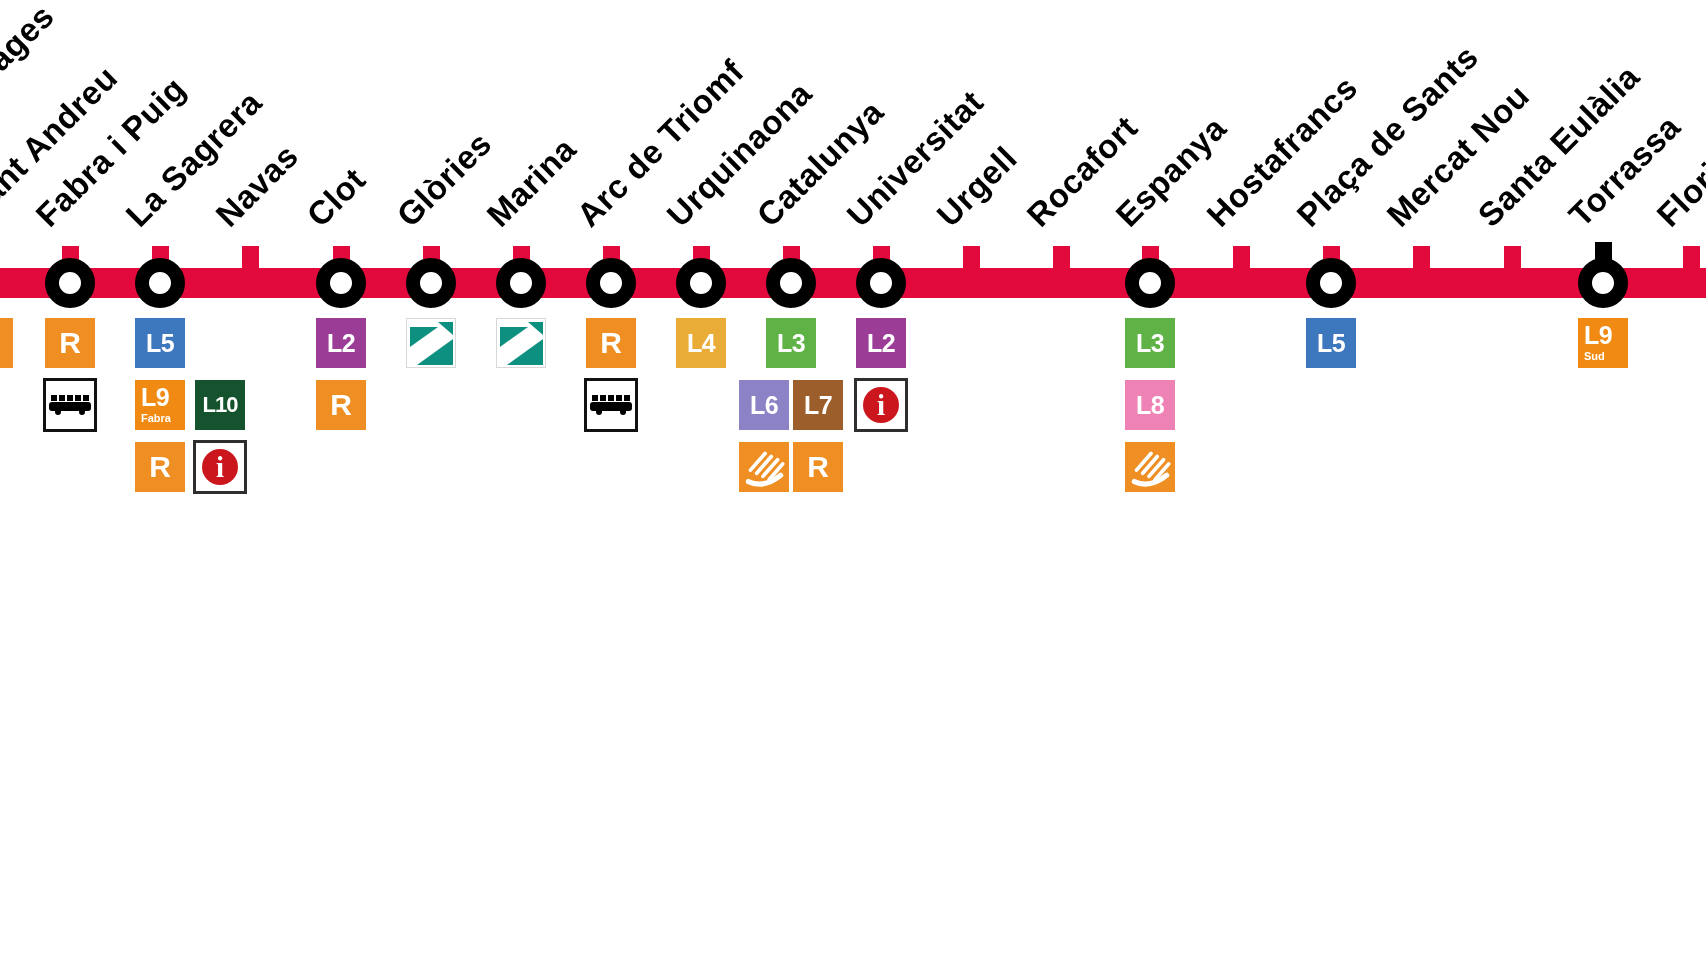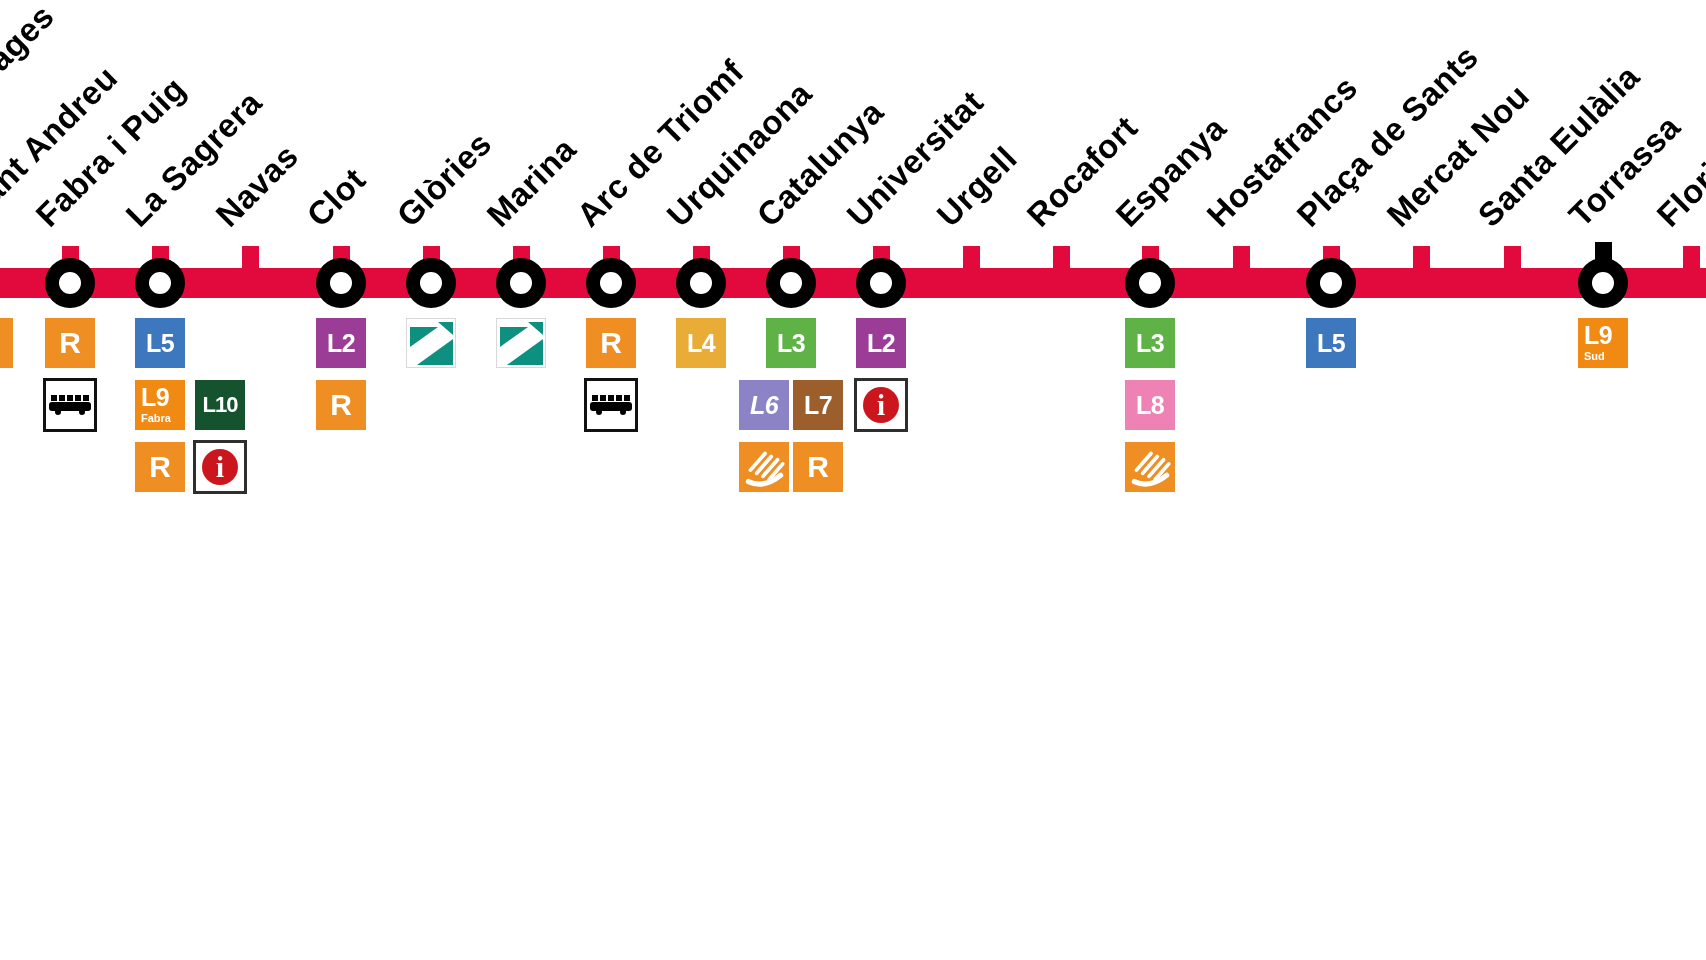--- a/index.html
+++ b/index.html
@@ -137,21 +137,21 @@
     <div class="stlabel" style="left: 685px; top: 199px; color: rgb(0, 0, 0);">Urquinaona</div>
     <div class="badge" style="background: rgb(233, 172, 55); left: 676px; top: 318px;">
       <span class="big">L4</span>
     </div>
     <div class="tick" style="left: 783px; background: rgb(226, 10, 60);"></div>
     <div class="ring" style="left: 766px; border-color: rgb(0, 0, 0);"></div>
     <div class="stlabel" style="left: 775px; top: 199px; color: rgb(0, 0, 0);">Catalunya</div>
     <div class="badge" style="background: rgb(95, 178, 69); left: 766px; top: 318px;">
       <span class="big">L3</span>
     </div>
-    <div class="badge" style="background: rgb(139, 131, 198); left: 739px; top: 380px; font-style: italic;">
+    <div class="badge" style="background: rgb(139, 131, 198); left: 739px; top: 380px;">
       <span class="big">L6</span>
     </div>
     <div class="badge" style="background: rgb(156, 95, 43); left: 793px; top: 380px;">
       <span class="big">L7</span>
     </div>
     <div class="badge" style="background: rgb(238, 142, 35); left: 739px; top: 442px;">
       <svg width="50" height="50" viewBox="0 0 48 48">
         <path d="M9 38 Q24 45 40 32" stroke="#fff" stroke-width="5" fill="none" stroke-linecap="round"></path>
         <g stroke="#fff" stroke-width="3.6" stroke-linecap="round">
           <line x1="11" y1="27" x2="25" y2="11"></line>

